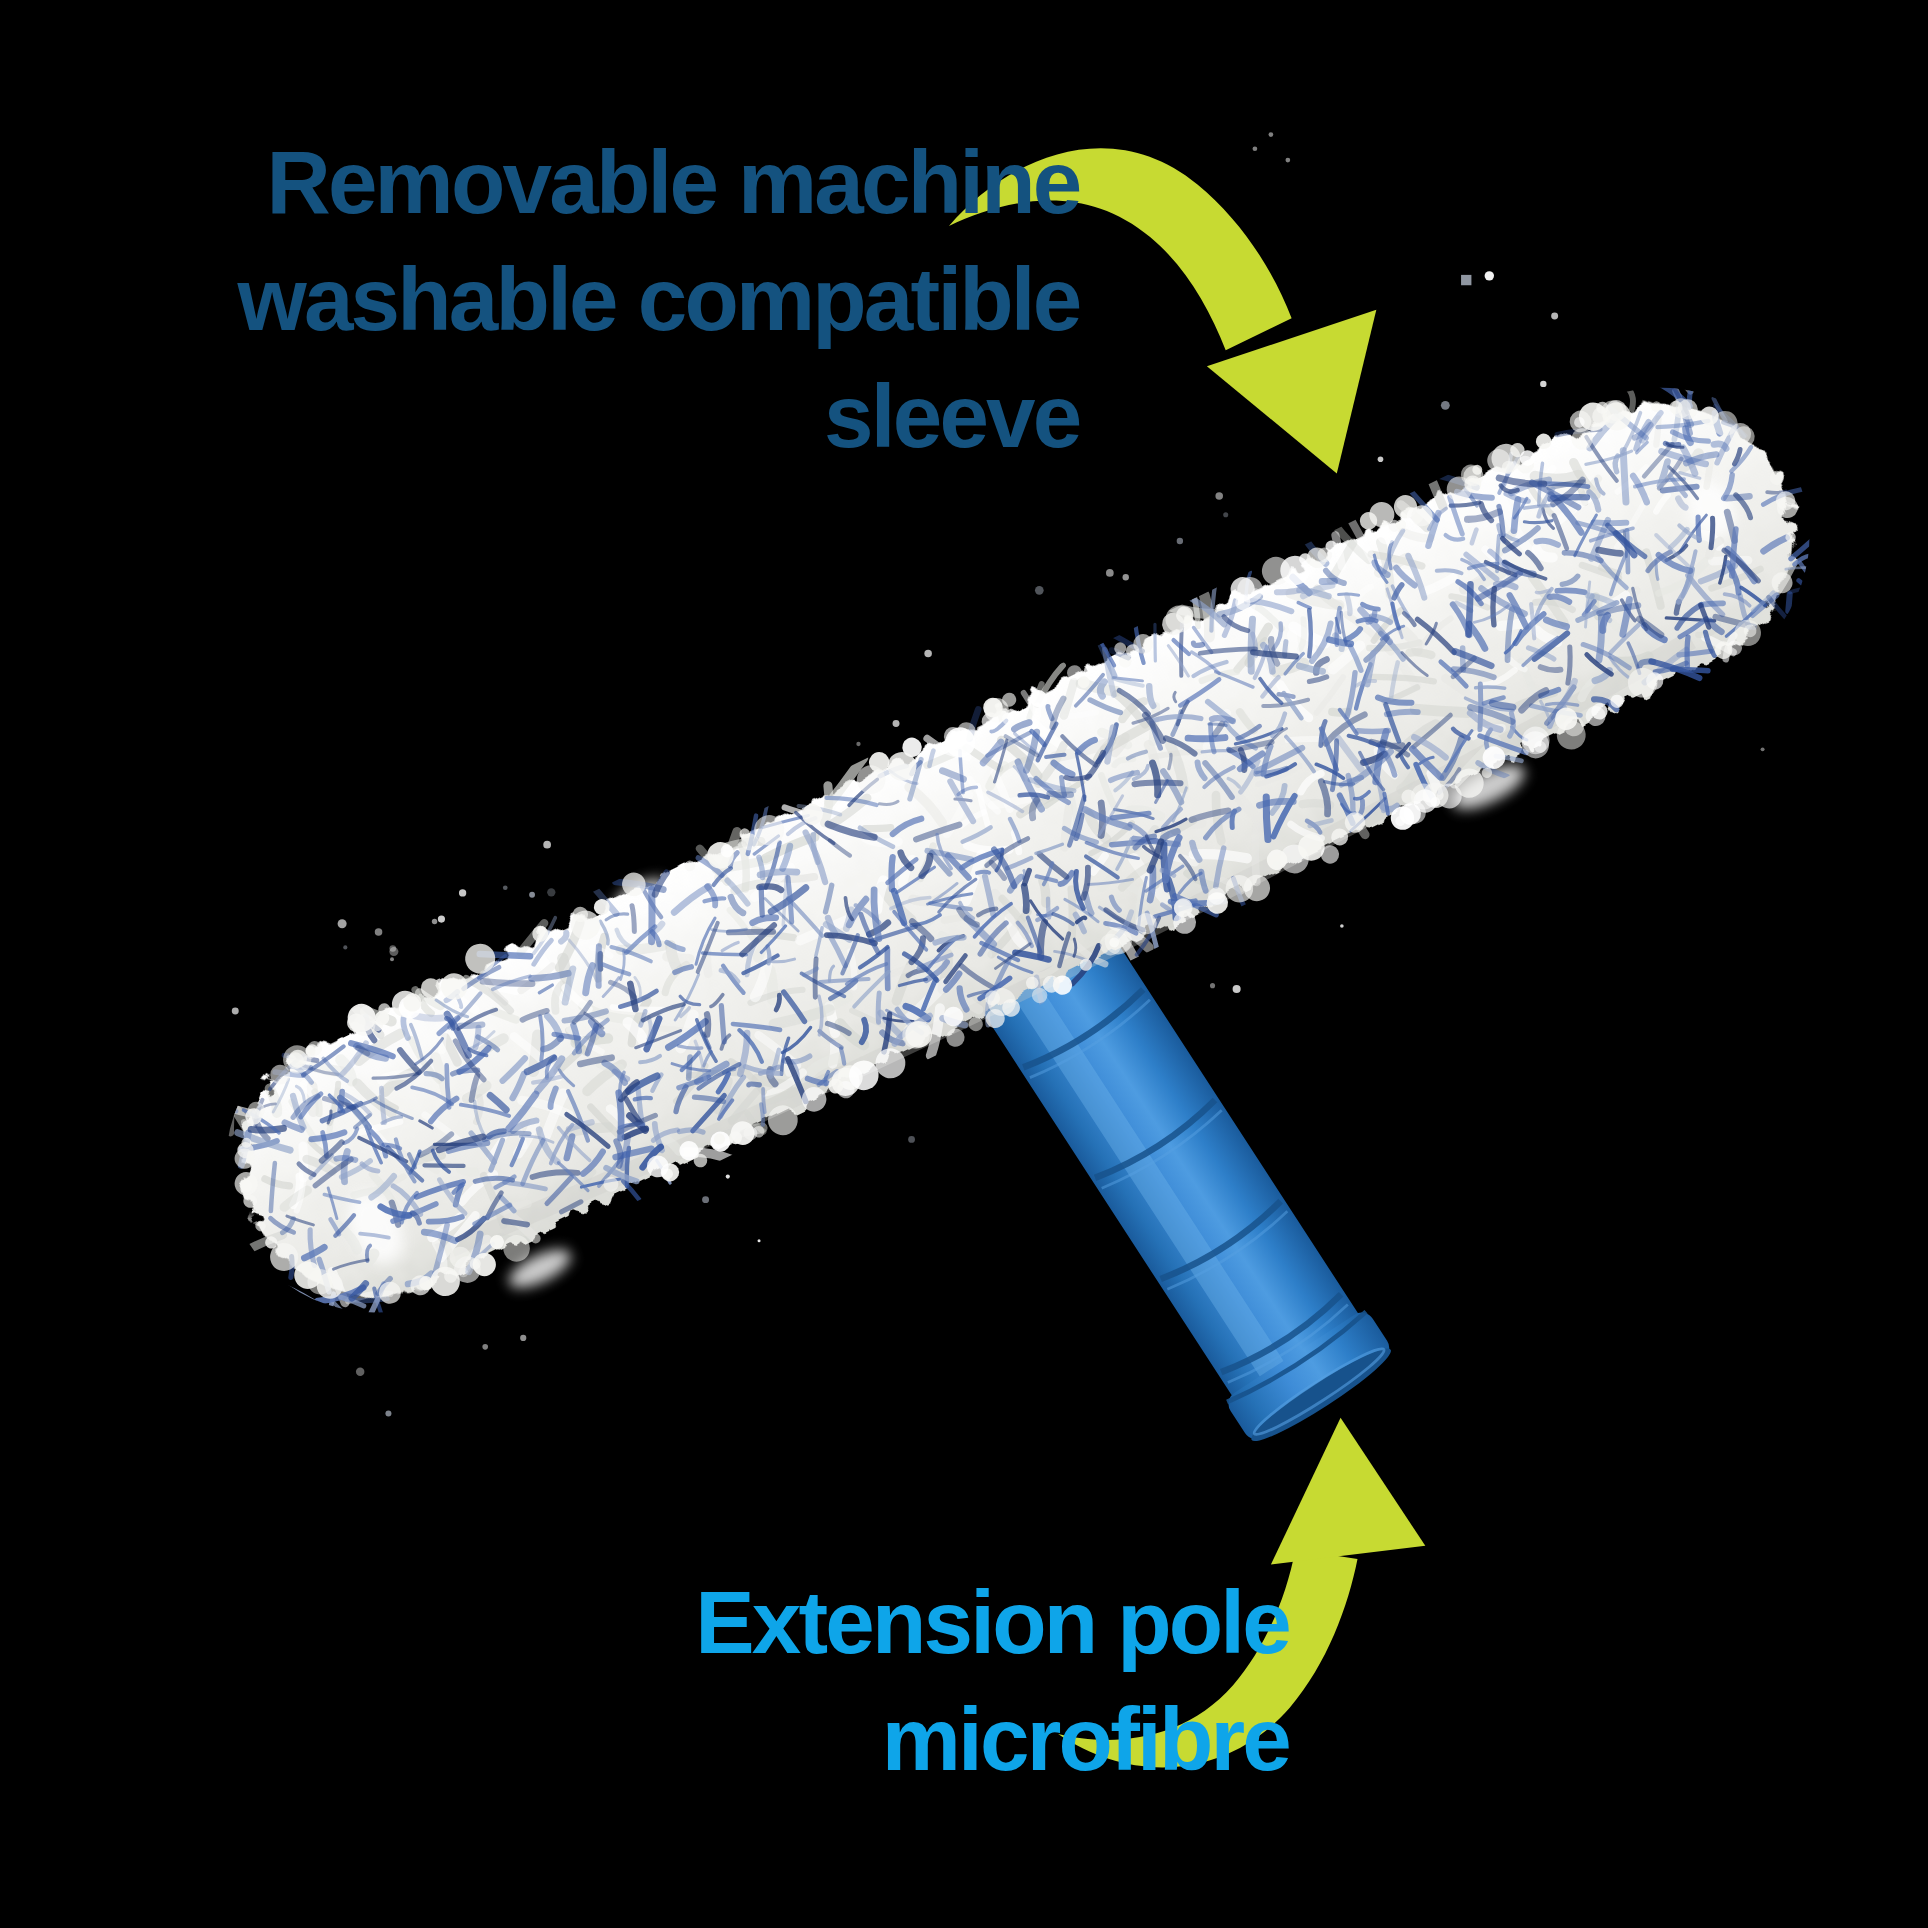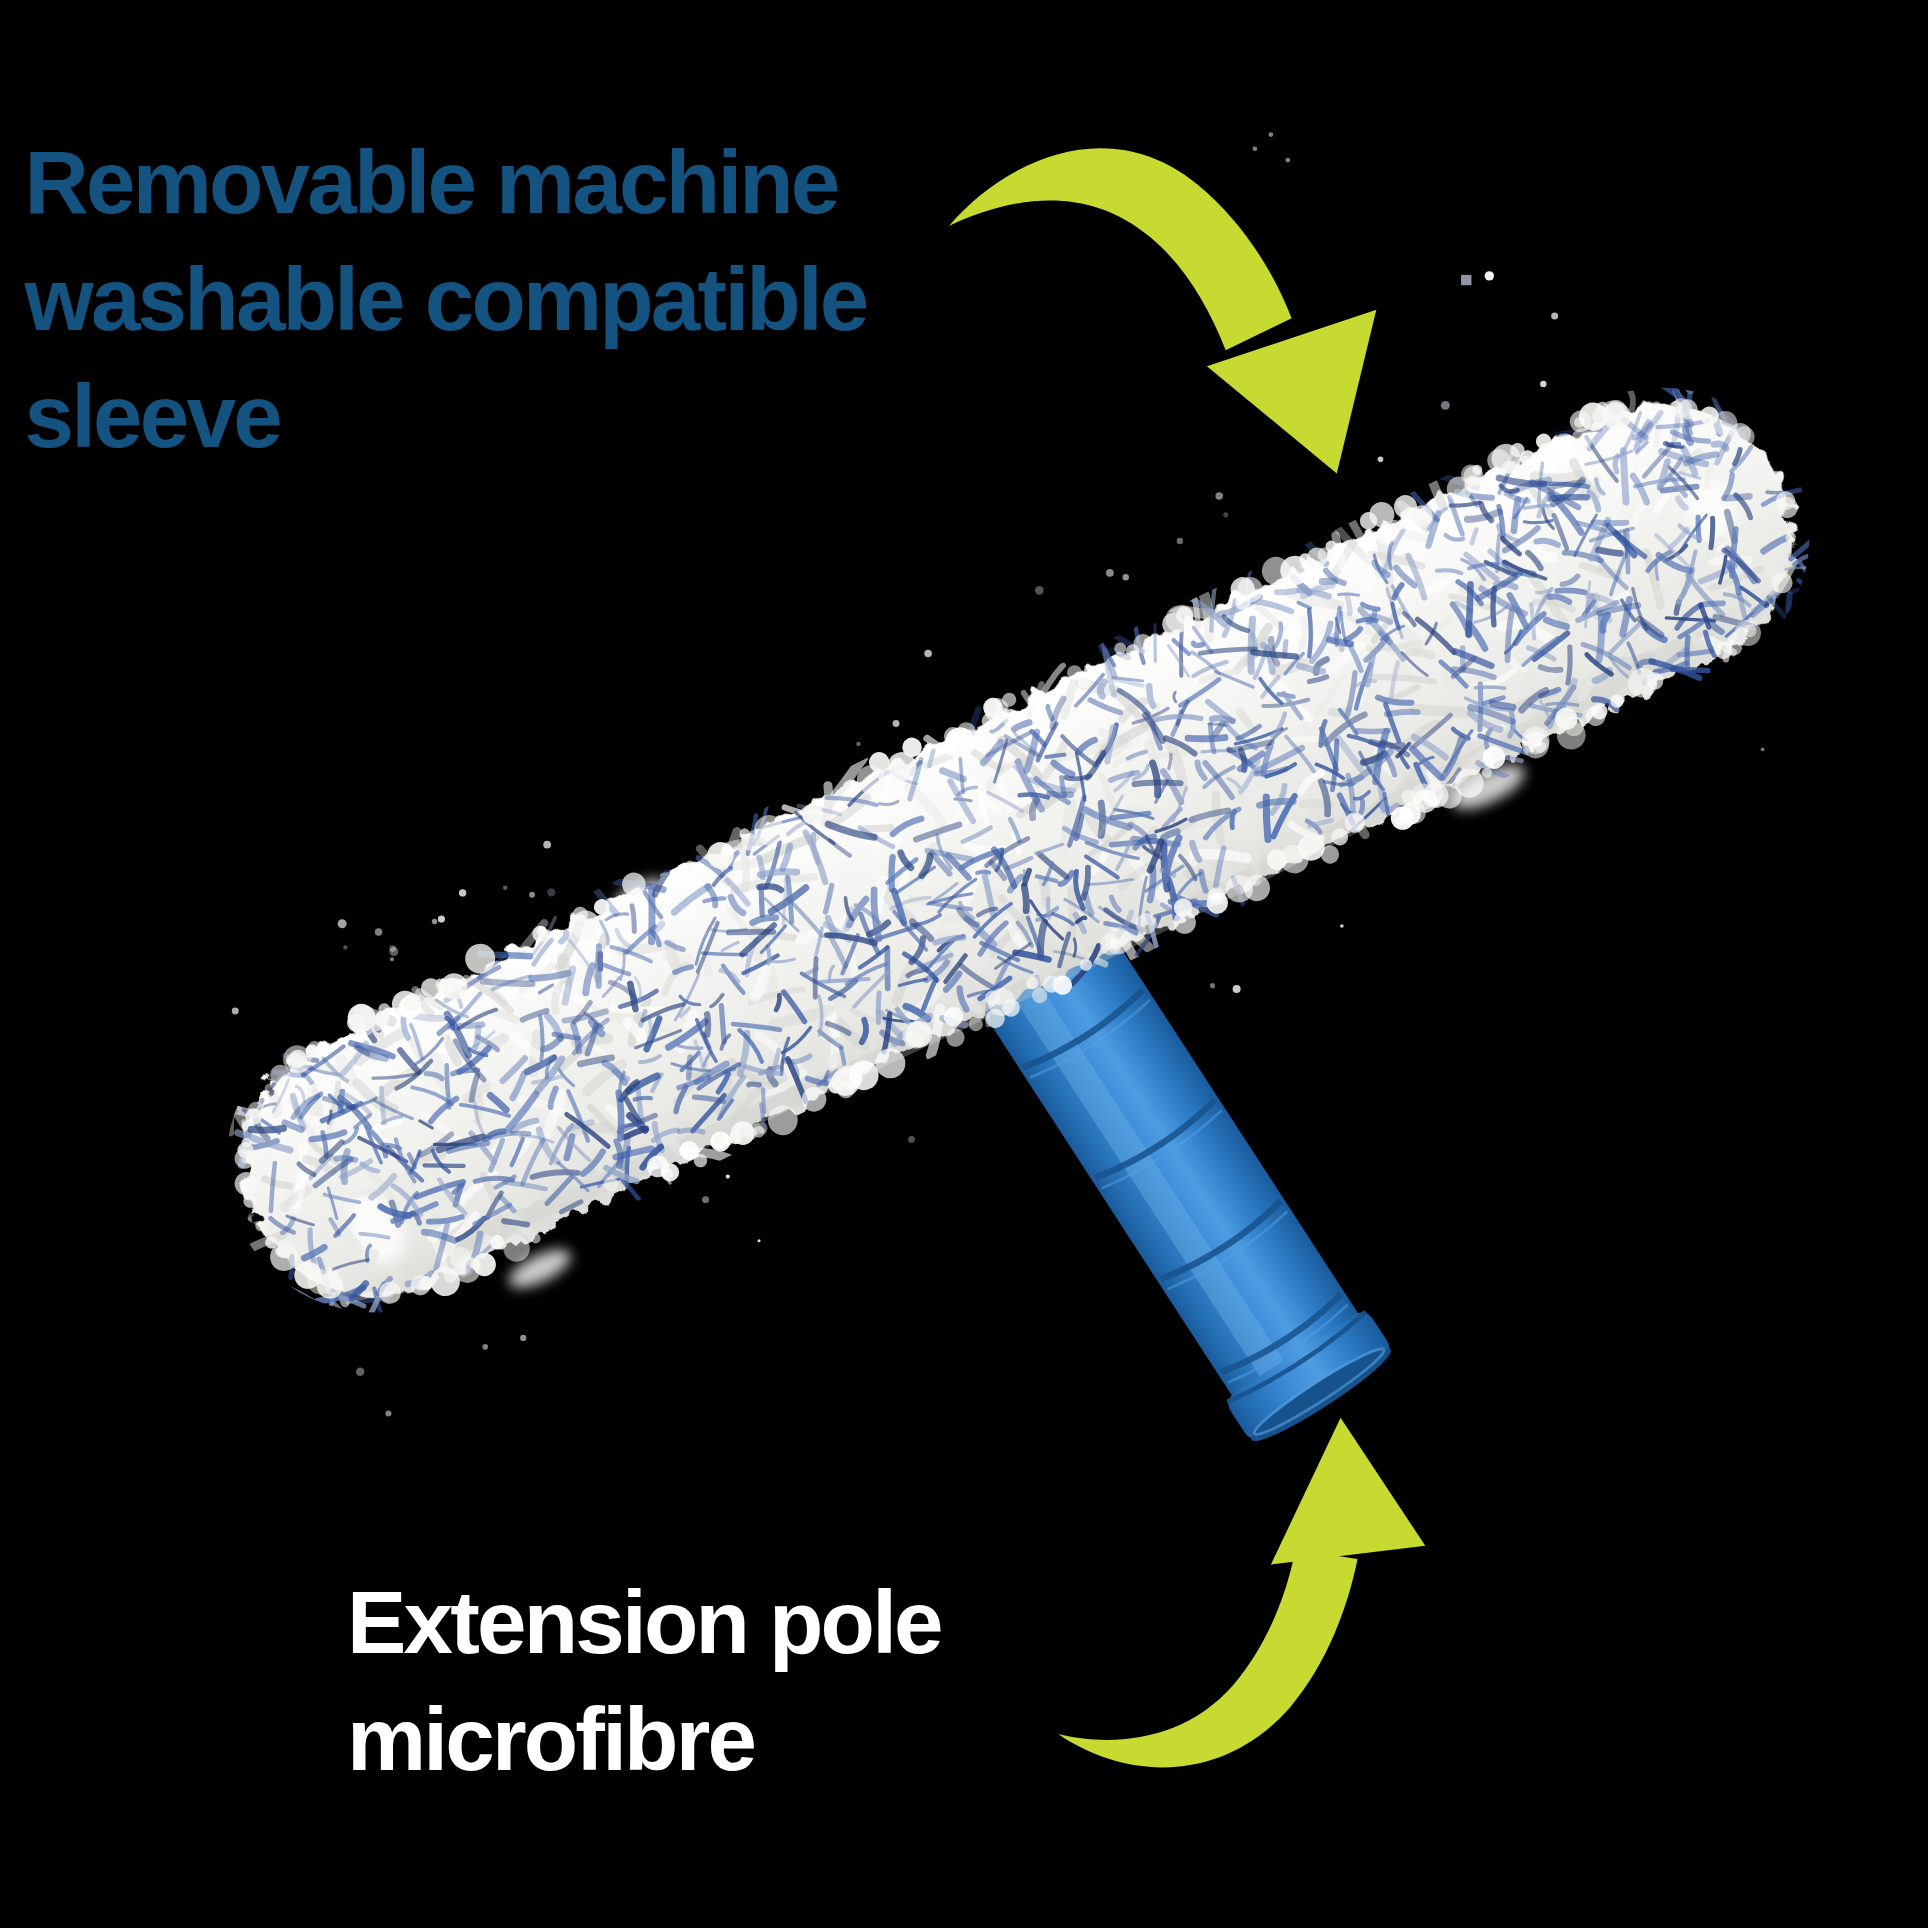--- a/index.html
+++ b/index.html
@@ -1,20 +1,20 @@
 <!DOCTYPE html>
 <html style="font-size:15px"><head>
 <meta charset="utf-8">
 <style>
   html,body{margin:0;padding:0;background:#000;}
   body{width:1928px;height:1928px;overflow:hidden;}
   #stage{position:relative;width:1928px;height:1928px;background:#000;}
   #scene-svg{position:absolute;left:0;top:0;}
   .label{position:absolute;font-family:"Liberation Sans",sans-serif;font-weight:700;
-         text-align:left;letter-spacing:-2.8px;}
+         text-align:right;letter-spacing:-2.8px;}
   .label .ln{display:block;font-size:89px;line-height:117px;white-space:nowrap;}
   #label-sleeve{left:24.5px;top:124px;width:1055px;}
   #label-pole{left:347px;top:1564px;width:942px;}
 </style>
 </head>
 <body>
 
 <div id="stage" style="background: rgb(0, 0, 0);">
 
   <svg id="scene-svg" width="1928" height="1928" viewBox="0 0 2048 2048">
@@ -1691,19 +1691,19 @@
         <polygon points="1350,1662 1514,1642 1424,1506" fill="#C7DA32"></polygon>
       </g>
     </svg>
 
   <div class="label" id="label-sleeve" style="color: rgb(20, 82, 127);">
     <span class="ln">Removable machine</span>
     <span class="ln">washable compatible</span>
     <span class="ln">sleeve</span>
   </div>
 
-  <div class="label" id="label-pole" style="color: #ffffff;">
+  <div class="label" id="label-pole" style="color: #0ea5e9;">
     <span class="ln">Extension pole</span>
     <span class="ln">microfibre</span>
   </div>
 
 </div>
 
 
 </body></html>

